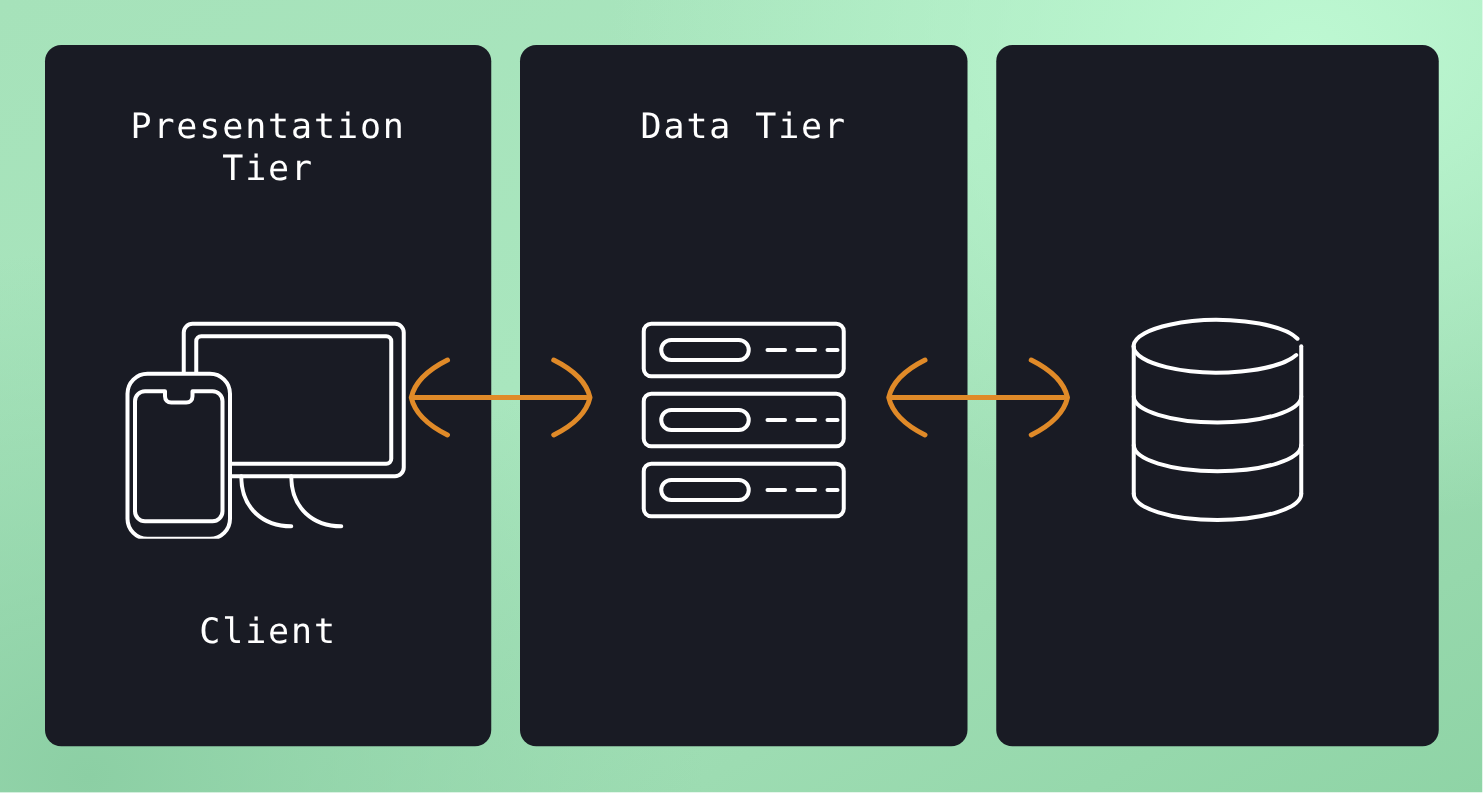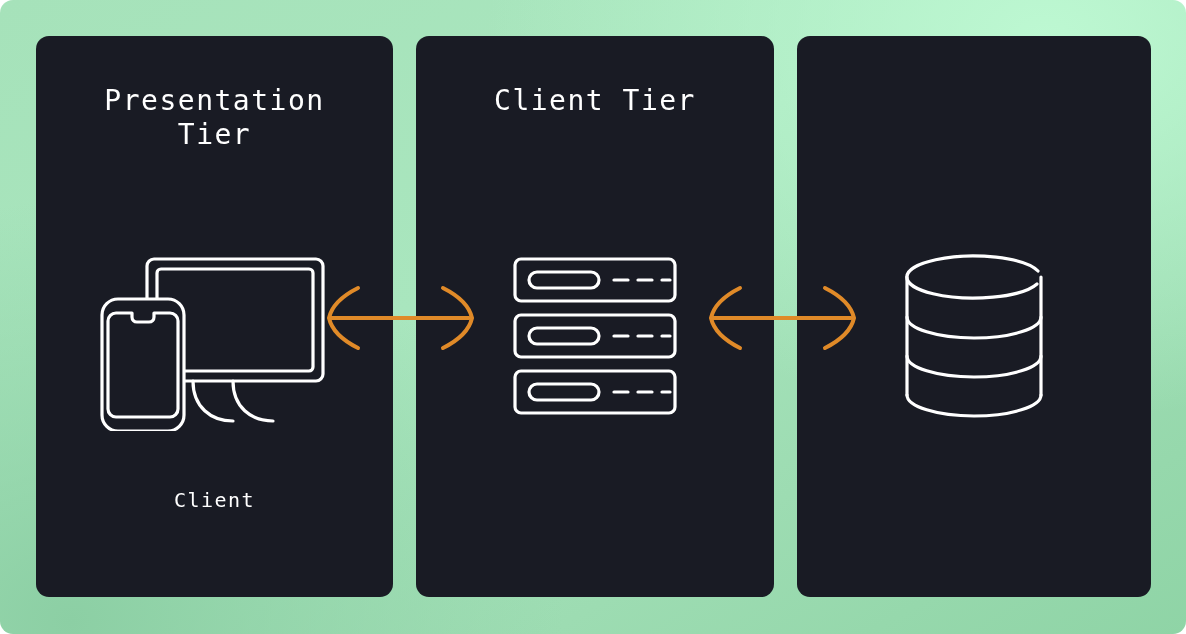--- a/index.html
+++ b/index.html
@@ -9,21 +9,20 @@
     overflow:hidden;
     font-family:"DejaVu Sans Mono", monospace;
   }
   #stage {
     position:relative;
     width:1186px; height:634px;
     background:
       radial-gradient(ellipse 900px 620px at 88% 6%, #bdf8d2 0%, rgba(189,248,210,0) 62%),
       radial-gradient(ellipse 820px 700px at 6% 98%, #8ccfa4 0%, rgba(140,207,164,0) 60%),
       linear-gradient(150deg, #a6e2ba 0%, #a9e6be 42%, #9ddcb2 72%, #8fd4a6 100%);
-    border-radius: 13px;
   }
 
   
   .card {
     position:absolute;
     top:36px; height:561px;
     background:#191b24;
     border-radius:13px;
   }
   #card-presentation { left:36px;  width:357px; }
@@ -40,21 +39,21 @@
     letter-spacing:1.5px;
     font-weight:400;
     white-space:pre-line;
     font-family:"DejaVu Sans Mono", monospace;
   }
   .card-label {
     position:absolute;
     left:0; right:0; top:452px;
     text-align:center;
     color:#ffffff;
-    font-size:20px;
+    font-size:28px;
     letter-spacing:1.5px;
     font-weight:400;
     font-family:"DejaVu Sans Mono", monospace;
   }
 
   .icon-wrap {
     position:absolute;
     left:0; right:0; top:190px;
     display:flex; align-items:center; justify-content:center;
     height:220px;
@@ -94,21 +93,21 @@
                  L88 168 C88 172.4, 84.4 176, 80 176
                  L26 176 C21.6 176, 18 172.4, 18 168
                  L18 80 C18 75.6, 21.6 72, 26 72 Z"></path>
       </svg>
     </div>
 
     <div class="card-label">Client</div>
   </div>
 
   <div class="card" id="card-logic">
-    <div class="card-title">Client Tier</div>
+    <div class="card-title">Data Tier</div>
 
     <div class="icon-wrap">
       <svg width="170" height="170" viewBox="0 0 170 170" fill="none" stroke="#ffffff" stroke-width="3.2" stroke-linecap="round" stroke-linejoin="round">
 
         <rect x="5" y="8" width="160" height="42" rx="6"></rect>
         <rect x="19" y="21" width="70" height="16" rx="8"></rect>
         <line x1="104" y1="29" x2="118" y2="29"></line>
         <line x1="128" y1="29" x2="142" y2="29"></line>
         <line x1="152" y1="29" x2="160" y2="29"></line>
 

